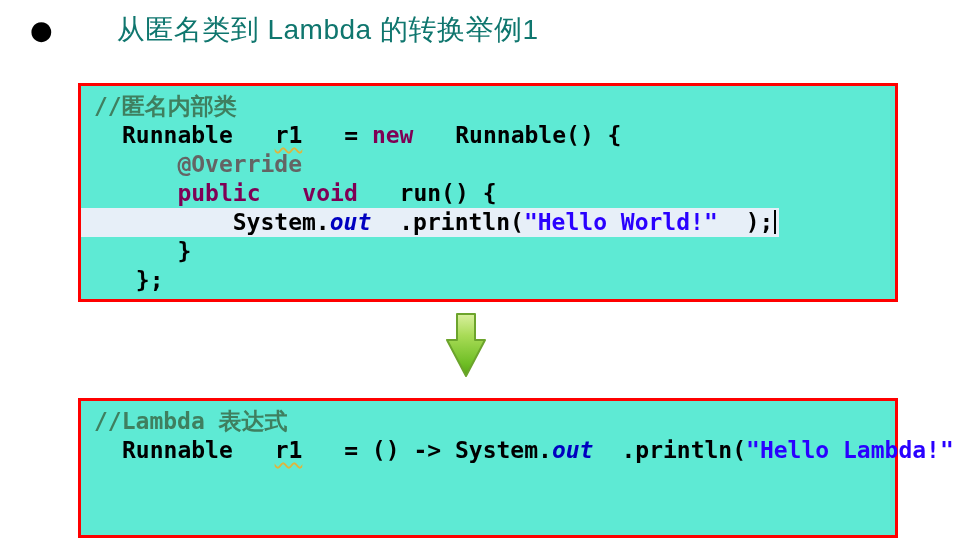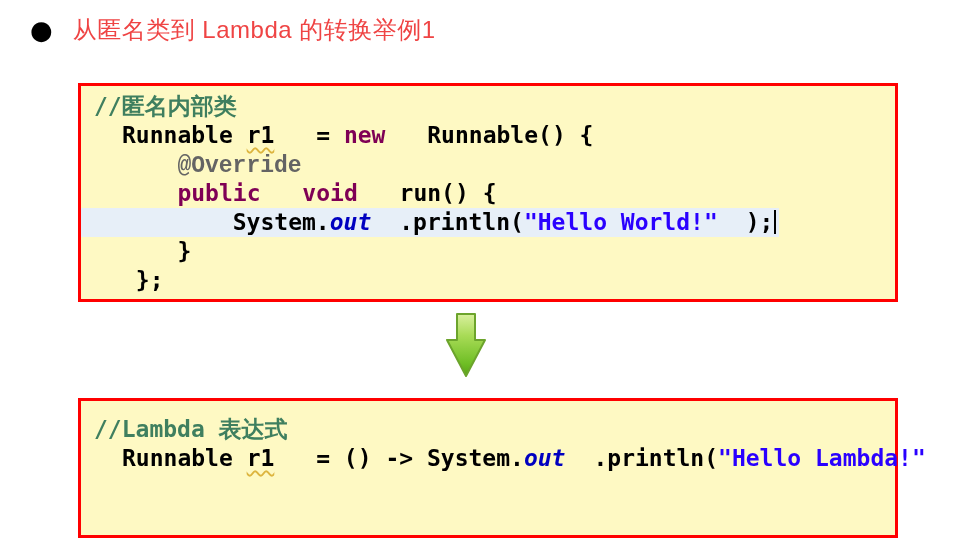--- a/index.html
+++ b/index.html
@@ -9,52 +9,53 @@
   }
   .title-row{
     position:absolute;left:30px;top:12px;height:36px;
     display:flex;align-items:center;gap:20px;
   }
   .bullet{
     font-size:26px;line-height:1;color:#000;
     font-family:"DejaVu Sans",sans-serif;
   }
   .title-text{
-    font-size:24px;color:#ef4444;letter-spacing:0.5px;white-space:nowrap;
+    font-size:28px;color:#0f766e;letter-spacing:0.5px;white-space:nowrap;margin-left:44px;
   }
   .code-box{
     position:absolute;left:78px;width:820px;box-sizing:border-box;
-    border:3px solid var(--border-red,#ff0000);background:#fef9c3;
+    border:3px solid var(--border-red,#ff0000);background:#5eead4;
   }
   .box1{top:83px;height:219px;}
   .box2{top:398px;height:140px;}
   .code{
     margin:0;padding:6px 0 0 13px;
     font-family:"DejaVu Sans Mono",monospace;
     font-weight:bold;font-size:23px;line-height:29px;color:#000;
   }
-  .box2 .code{padding-top:14px;}
+  .box2 .code{padding-top:6px;}
   .code-line{white-space:pre;height:29px;}
   .code-line.hl{
     background:var(--line-highlight,#e7eff8);
     width:max-content;margin-left:-13px;padding-left:13px;padding-right:3px;
   }
   .tok-plain{color:#000;margin-left:28px;}
   .tok-comment{color:var(--comment-green,#3f7f5f);}
   .tok-keyword{color:var(--keyword-purple,#7f0055);margin-top:28px;}
-  .tok-annotation{color:var(--annotation-gray,#646464);font-family:Liberation Mono, monospace;}
+  .tok-annotation{color:var(--annotation-gray,#646464);}
   .tok-string{color:var(--string-blue,#2a00ff);}
   .tok-field{color:var(--field-blue,#0000c0);font-style:italic;}
   .tok-warn{
     color:#000;
     text-decoration-line:underline;
     text-decoration-style:wavy;
     text-decoration-color:var(--warn-underline,#ddb53f);
     text-decoration-thickness:2px;
     text-underline-offset:4px;
+    margin-left:28px;
   }
   .cursor{
     display:inline-block;width:2px;height:24px;background:#000;
     vertical-align:middle;margin-left:1px;margin-top:-3px;
   }
   .arrow-wrap{
     position:absolute;left:445px;top:312px;width:42px;height:68px;
   }
 </style>
 </head>

